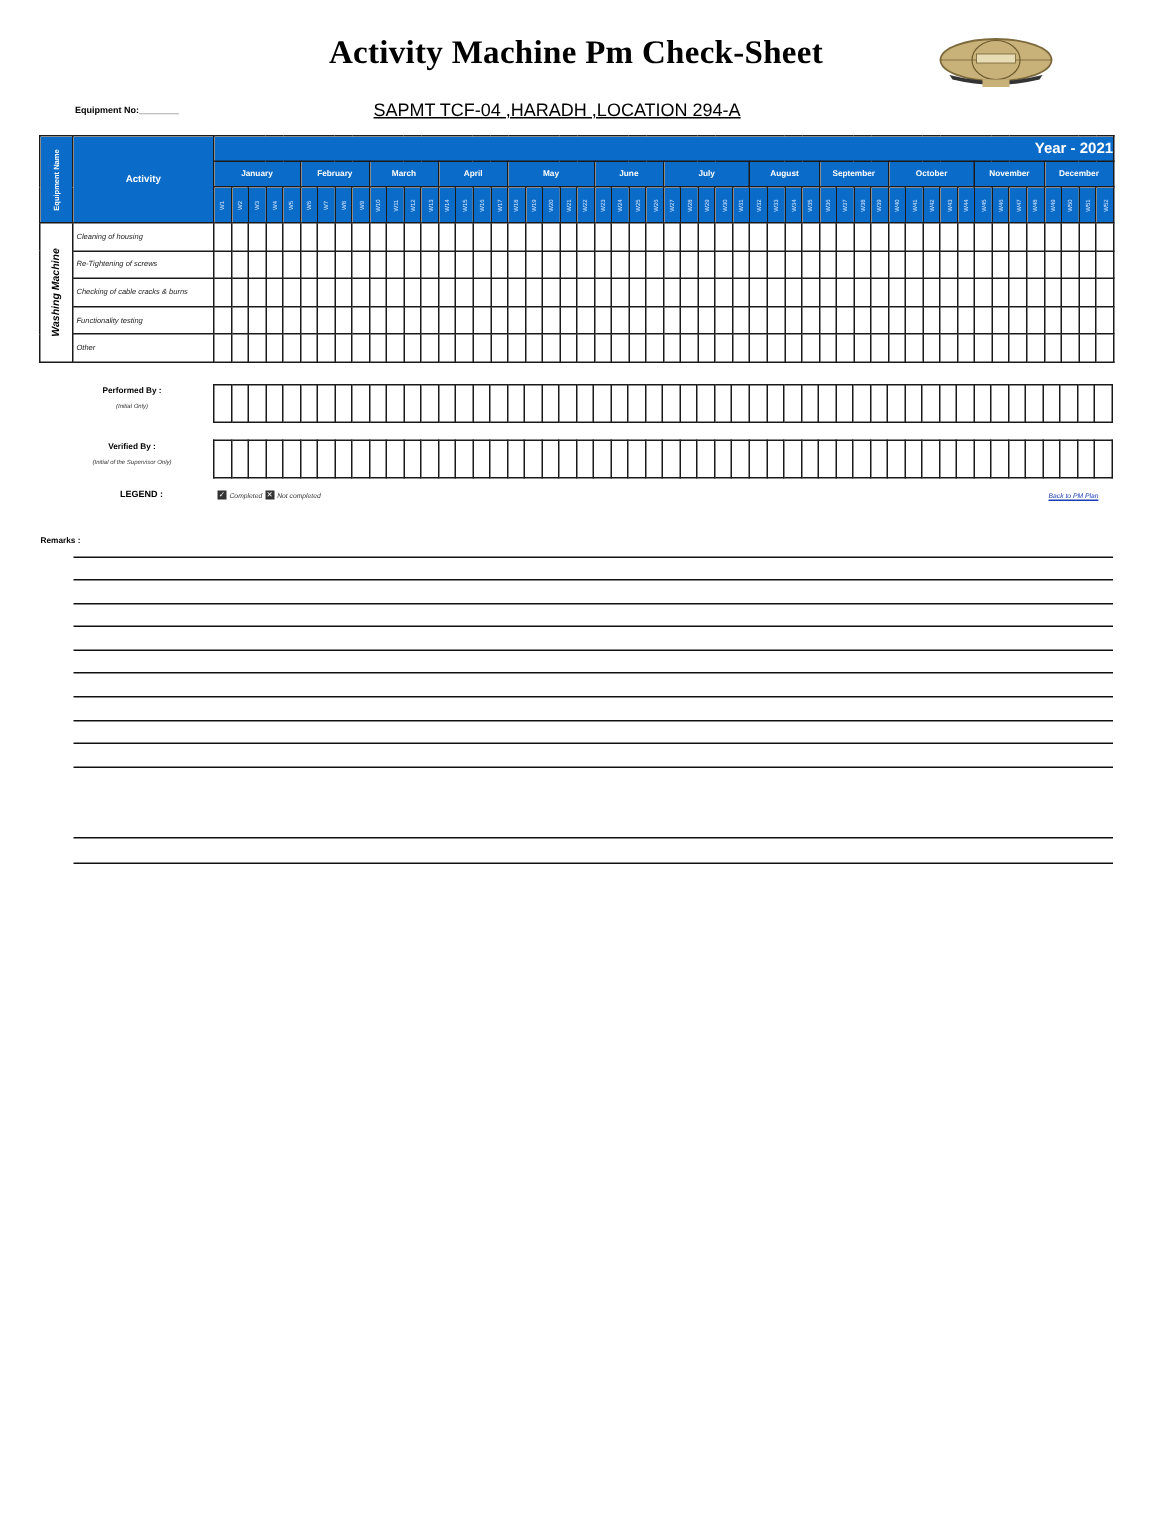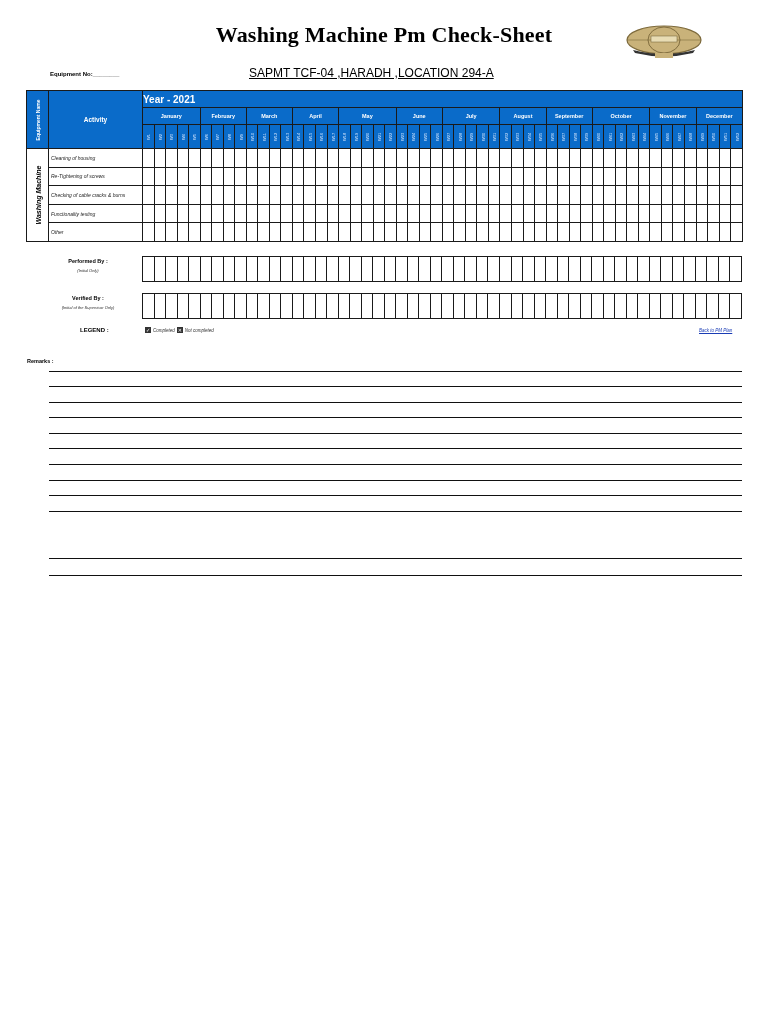--- a/index.html
+++ b/index.html
@@ -7,21 +7,21 @@
   .abs { position:absolute; }
   .title { left:0; width:768px; top:22px; text-align:center; font-family:"Liberation Serif", serif; font-weight:bold; font-size:22px; letter-spacing:0.2px; }
   .title span { position:relative; left:0px; }
   .logo { left:625px; top:22px; width:78px; height:38px; }
   .equip-no { left:50px; top:71px; font-size:6px; font-weight:bold; }
   .location { left:249px; top:66px; font-size:12px; text-decoration:underline; }
 
   table.grid { position:absolute; left:26px; top:90px; border-collapse:collapse; table-layout:fixed; width:716px; }
   table.grid td, table.grid th { border:1px solid #1a1a1a; padding:0; overflow:hidden; }
   table.grid .hdr { background:#0a6bc9; color:#fff; }
-  .year-cell { height:16px; text-align:left; font-size:10px; font-weight:bold; }
+  .year-cell { height:16px; text-align:right; font-size:10px; font-weight:bold; }
   .month-cell { height:16px; text-align:center; font-size:5.5px; font-weight:bold; }
   .week-cell { height:23px; position:relative; }
   .week-cell span { position:absolute; left:50%; top:50%; transform:translate(-50%,-50%) rotate(-90deg); font-size:4px; white-space:nowrap; color:#d8e8ff; }
   .equip-hdr { position:relative; }
   .equip-hdr span { position:absolute; left:50%; top:50%; transform:translate(-50%,-50%) rotate(-90deg); font-size:5px; font-weight:bold; white-space:nowrap; text-align:center; line-height:6px; }
   .activity-hdr { text-align:center; font-size:6.5px; font-weight:bold; }
   .body-row td { height:17.6px; }
   .act-cell { font-size:5px; font-style:italic; padding-left:2px !important; color:#222; }
   .equip-name { position:relative; }
   .equip-name span { position:absolute; left:50%; top:50%; transform:translate(-50%,-50%) rotate(-90deg); font-size:7px; font-weight:bold; font-style:italic; white-space:nowrap; }
@@ -35,21 +35,21 @@
   .legend-label { left:80px; top:327px; font-size:6px; font-weight:bold; }
   .legend { left:145px; top:327px; font-size:4.5px; font-style:italic; display:flex; align-items:center; gap:2px; color:#333; }
   .legend .ico { display:inline-block; width:6px; height:6px; background:#333; color:#fff; font-size:5px; line-height:6px; text-align:center; font-style:normal; }
   .back-link { left:699px; top:328px; font-size:4.5px; font-style:italic; color:#1a3cb5; text-decoration:underline; }
   .remarks-label { left:27px; top:358px; font-size:5.5px; font-weight:bold; }
   .rline { position:absolute; left:49px; width:693px; height:0; border-top:1px solid #111; }
 </style>
 </head>
 <body>
 
-<div class="abs title"><span>Washing Machine Pm Check-Sheet</span></div>
+<div class="abs title"><span>Activity Machine Pm Check-Sheet</span></div>
 
 <svg class="abs logo" viewBox="0 0 78 38">
   <ellipse cx="39" cy="18" rx="37" ry="14" fill="#c9b27a" stroke="#7d6a3c" stroke-width="1.2"></ellipse>
   <ellipse cx="39" cy="18" rx="16" ry="13" fill="none" stroke="#6e5c30" stroke-width="0.8"></ellipse>
   <line x1="2" y1="18" x2="76" y2="18" stroke="#6e5c30" stroke-width="0.5"></line>
   <rect x="26" y="14" width="26" height="6" fill="#e8dcb4" stroke="#6e5c30" stroke-width="0.5"></rect>
   <path d="M8 28 Q39 36 70 28 L68 31 Q39 38 10 31 Z" fill="#333"></path>
   <rect x="30" y="31" width="18" height="5" fill="#c9b27a"></rect>
 </svg>
 

